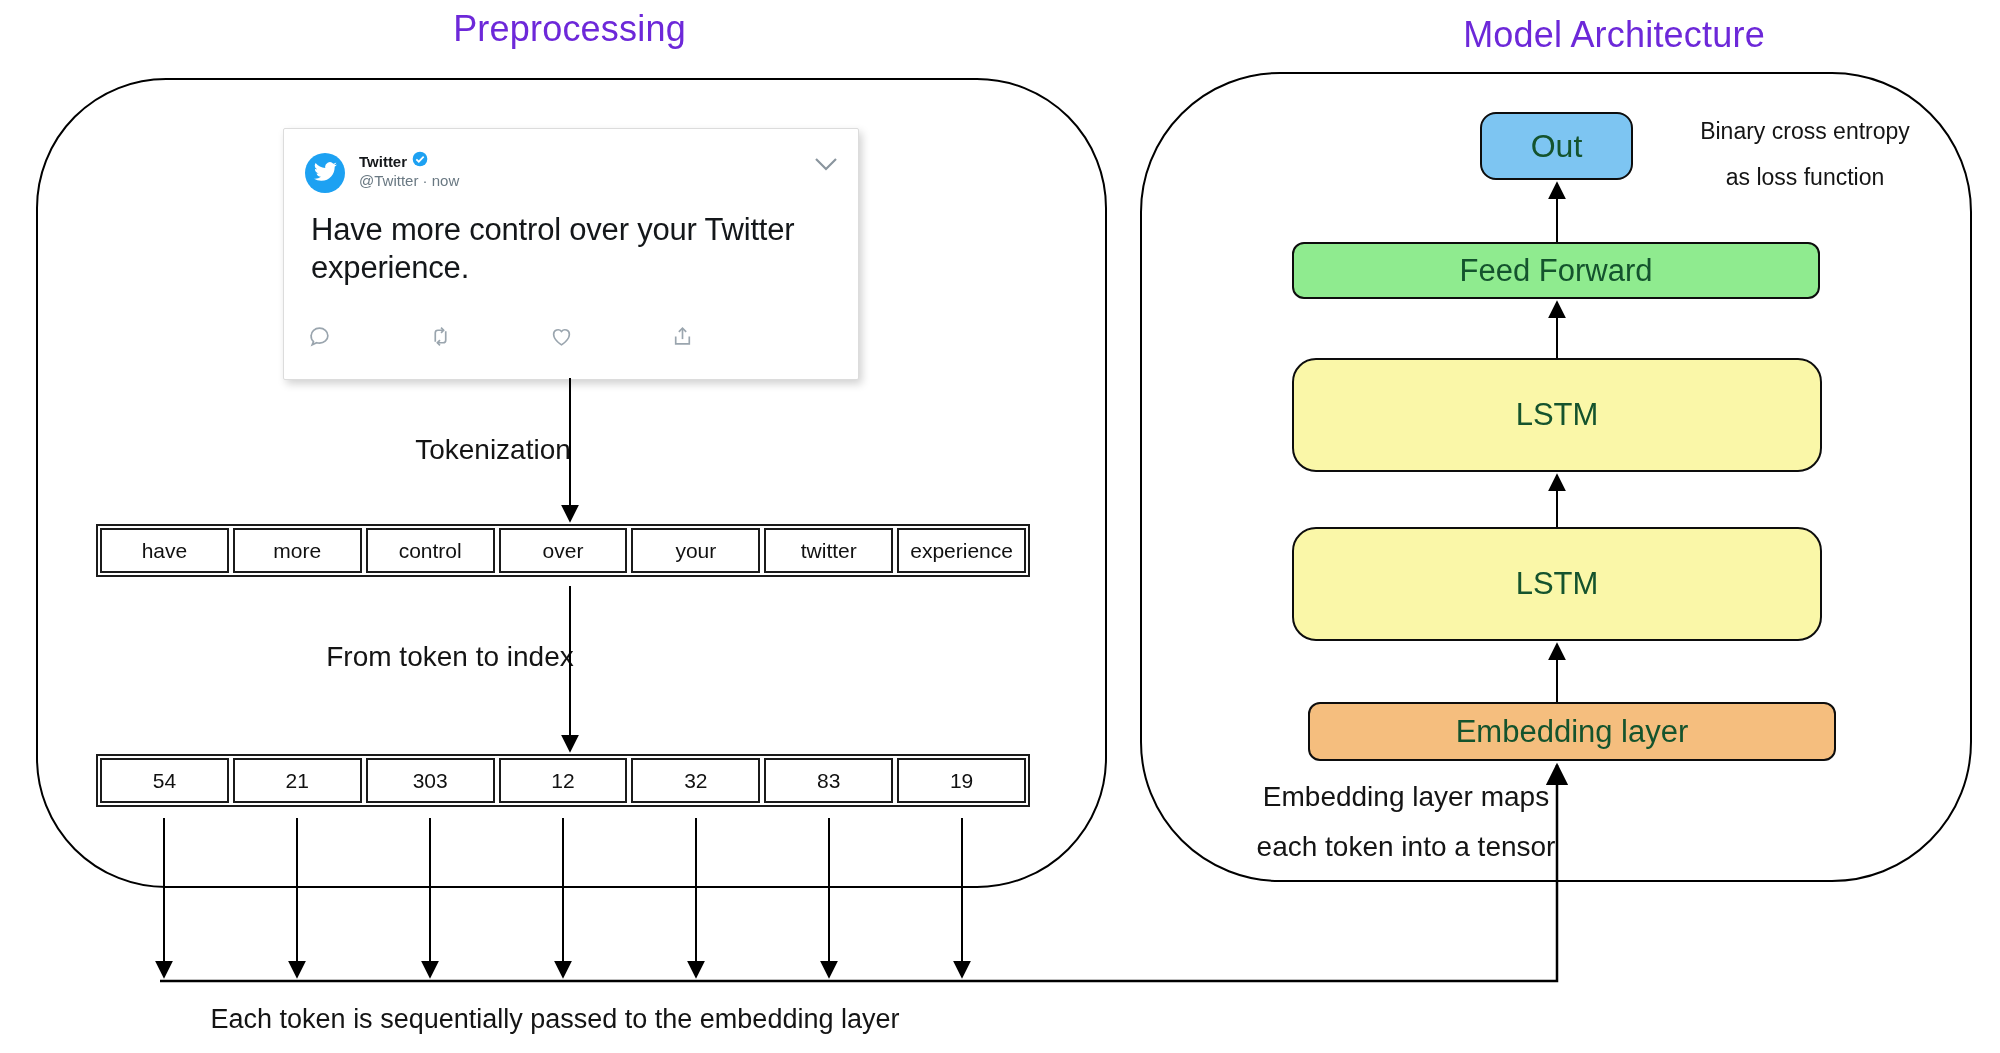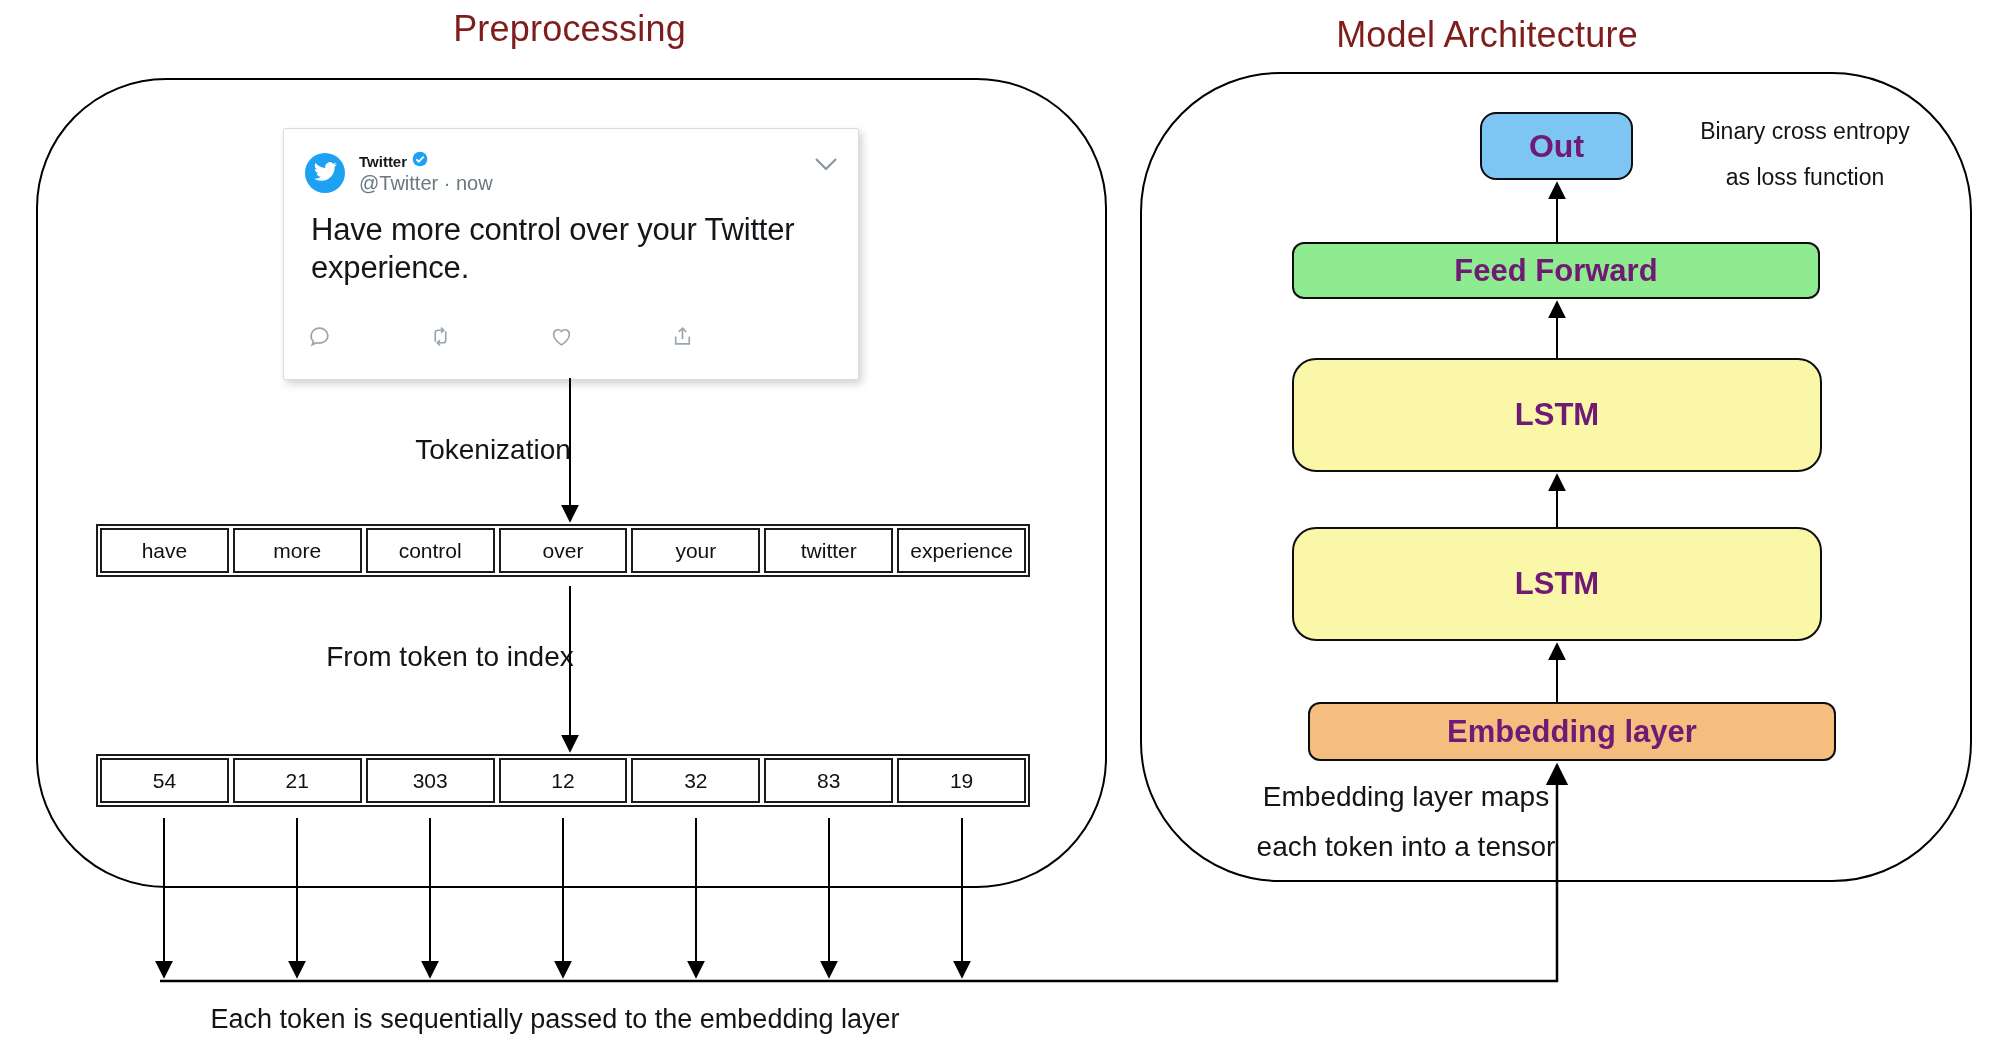--- a/index.html
+++ b/index.html
@@ -1,64 +1,64 @@
 <!DOCTYPE html>
 <html><head>
 <meta charset="utf-8">
 <style>
   html,body{margin:0;padding:0;background:#fff;}
   .canvas{
     position:relative;width:2000px;height:1053px;background:#fff;overflow:hidden;
     font-family:"Liberation Sans",sans-serif;color:#141414;
   }
   .abs{position:absolute;}
-  .section-title{font-size:36px;font-weight:500;color:#7f1d1d;text-align:center;letter-spacing:.2px;}
+  .section-title{font-size:36px;font-weight:500;color:#6d28d9;text-align:center;letter-spacing:.2px;}
   .container-outline{border:2px solid #000;background:#fff;}
   .caption{font-size:28px;font-weight:400;color:#141414;text-align:center;white-space:nowrap;}
 
   
   .tweet-card{
     left:283px;top:128px;width:574px;height:250px;background:#fff;
     border:1px solid #dcdcdc;box-shadow:3px 4px 9px rgba(0,0,0,.18);border-radius:2px;
   }
   .avatar{left:21px;top:24px;width:40px;height:40px;border-radius:50%;background:#1DA1F2;
     display:flex;align-items:center;justify-content:center;}
   .name-row{left:75px;top:22px;display:flex;align-items:center;gap:5px;}
   .acct-name{font-size:15px;font-weight:700;color:#14171a;}
-  .acct-handle{left:75px;top:43px;font-size:20px;color:#697882;}
+  .acct-handle{left:75px;top:43px;font-size:15px;color:#697882;}
   .tweet-body{left:27px;top:82px;width:510px;font-size:31px;line-height:38px;font-weight:400;
     color:#14171a;letter-spacing:-.2px;}
   .action-row{left:24px;top:196px;display:flex;gap:98px;}
   .action-row svg{display:block;}
 
   
   .cells-row{left:96px;top:524px;width:934px;height:53px;border:2px solid #1b1b1b;
     display:flex;box-sizing:border-box;background:#fff;}
   .cells-row.indices{top:754px;}
   .cell{flex:1;margin:2px;border:2px solid #1b1b1b;display:flex;align-items:center;
     justify-content:center;font-size:21px;color:#111;background:#fff;}
 
   
   .mbox{border:2px solid #0d0d0d;display:flex;align-items:center;justify-content:center;
-    font-weight:700;color:#701a75;box-sizing:border-box;}
+    font-weight:400;color:#14532d;box-sizing:border-box;}
   .out-box{left:1480px;top:112px;width:153px;height:68px;border-radius:16px;font-size:32px;background:#7DC5F2;}
   .ff-box{left:1292px;top:242px;width:528px;height:57px;border-radius:12px;font-size:31px;background:#8FEB8F;}
   .lstm1-box{left:1292px;top:358px;width:530px;height:114px;border-radius:24px;font-size:31px;background:#FAF7A8;}
   .lstm2-box{left:1292px;top:527px;width:530px;height:114px;border-radius:24px;font-size:31px;background:#FAF7A8;}
   .emb-box{left:1292px;top:702px;width:528px;height:59px;border-radius:12px;font-size:31px;background:#F5BE7E;margin-left:16px;}
 
   .arrows{left:0;top:0;width:2000px;height:1053px;pointer-events:none;}
 </style>
 </head>
 <body>
 
 <div class="canvas">
 
   <div class="abs section-title" style="left:36px;top:8px;width:1067px;">Preprocessing</div>
-  <div class="abs section-title" style="left:1227px;top:14px;width:520px;">Model Architecture</div>
+  <div class="abs section-title" style="left:1354px;top:14px;width:520px;">Model Architecture</div>
 
   <div class="abs container-outline" style="left:36px;top:78px;width:1067px;height:806px;border-radius:130px;"></div>
   <div class="abs container-outline" style="left:1140px;top:72px;width:828px;height:806px;border-radius:140px;"></div>
 
   <div class="abs tweet-card">
     <div class="abs avatar">
       <span>
         <svg width="23" height="23" viewBox="0 0 24 24">
             <path fill="#fff" d="M23.95 4.57a10 10 0 0 1-2.82.77 4.96 4.96 0 0 0 2.16-2.72c-.95.56-2.01.97-3.13 1.19a4.92 4.92 0 0 0-8.38 4.48A13.94 13.94 0 0 1 1.64 3.16a4.92 4.92 0 0 0 1.52 6.57 4.9 4.9 0 0 1-2.23-.61v.06a4.92 4.92 0 0 0 3.95 4.83 4.9 4.9 0 0 1-2.22.08 4.93 4.93 0 0 0 4.6 3.42A9.87 9.87 0 0 1 0 19.54a13.94 13.94 0 0 0 7.55 2.21c9.06 0 14.01-7.5 14.01-14.01 0-.21 0-.42-.02-.63a10 10 0 0 0 2.41-2.54z"></path>
           </svg>

